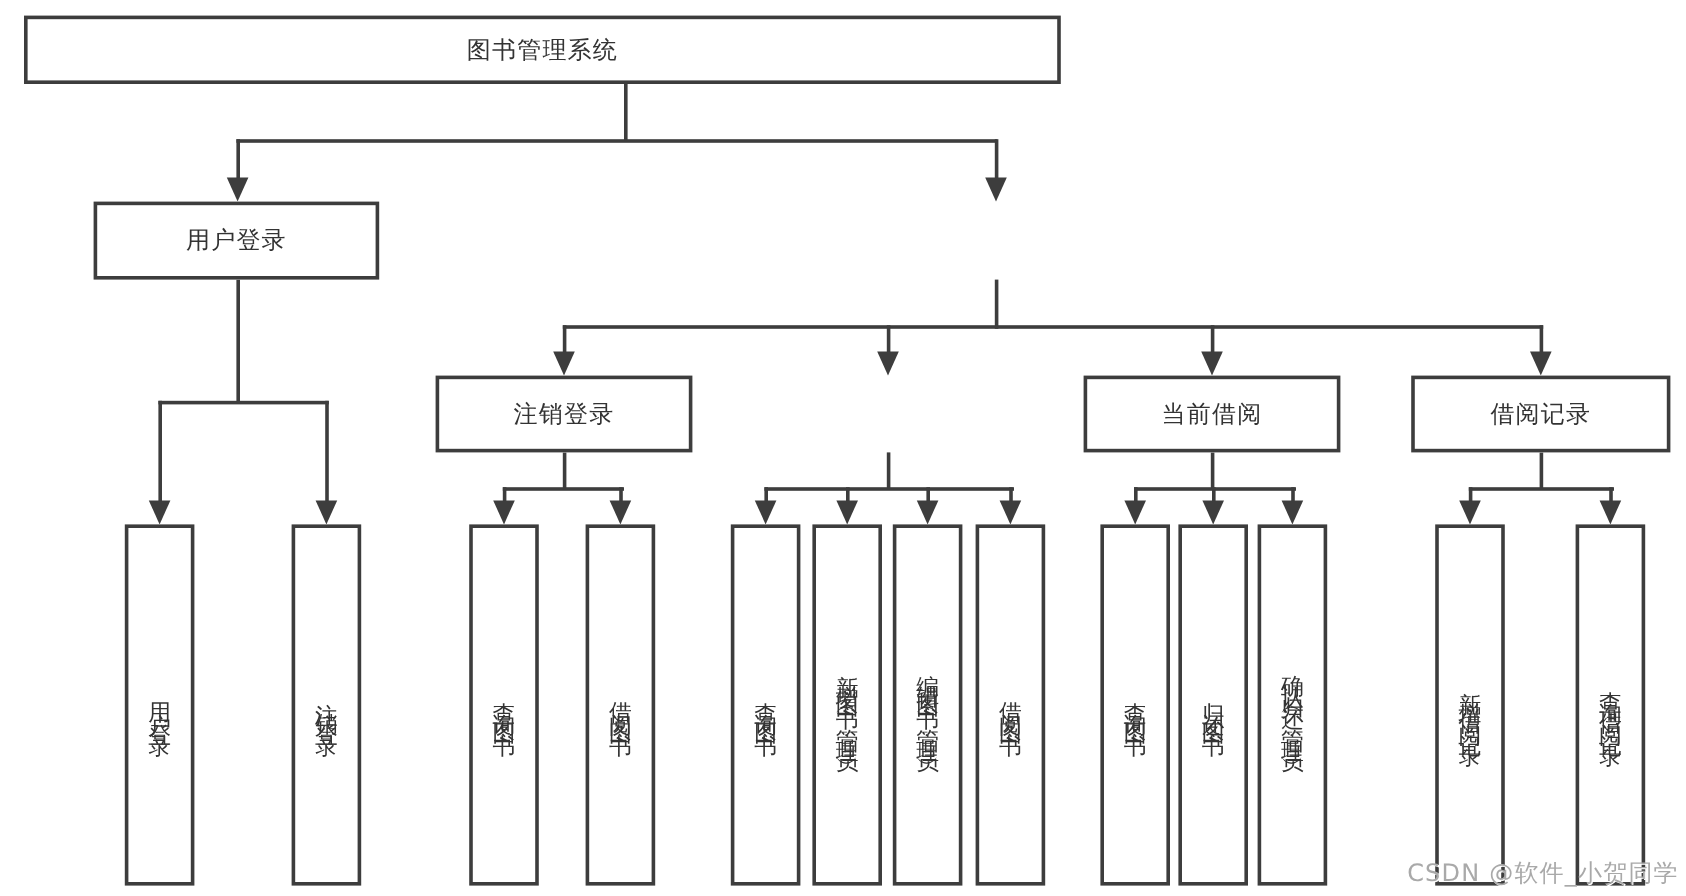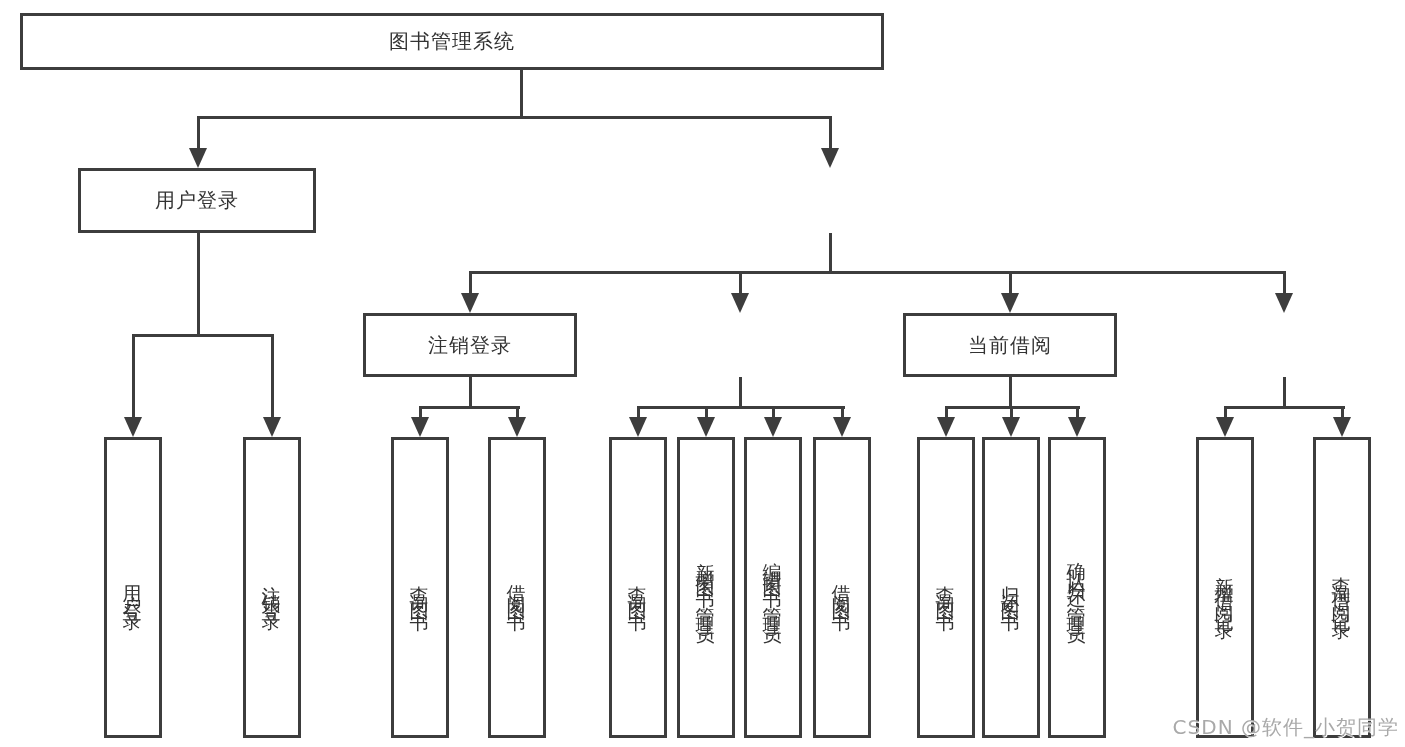--- a/index.html
+++ b/index.html
@@ -112,20 +112,23 @@
   <div class="arrow" style="left:1001px; top:293px;"></div>
   <div class="vline" style="left:1283px; top:271px; height:23px;"></div>
   <div class="arrow" style="left:1275px; top:293px;"></div>
 
   <div class="node" style="left:363px; top:313px; width:214px; height:64px;">
     <span>注销登录</span>
   </div>
   <div class="node" style="left:903px; top:313px; width:214px; height:64px;">
     <span>当前借阅</span>
   </div>
+  <div class="node" style="left:1176px; top:313px; width:216px; height:64px;">
+    <span>借阅记录</span>
+  </div>
 
   <div class="vline" style="left:469px; top:377px; height:31px;"></div>
   <div class="hline" style="left:419px; top:406px; width:101px;"></div>
   <div class="vline" style="left:419px; top:406px; height:12px;"></div>
   <div class="arrow" style="left:411px; top:417px;"></div>
   <div class="vline" style="left:516px; top:406px; height:12px;"></div>
   <div class="arrow" style="left:508px; top:417px;"></div>
 
   <div class="vline" style="left:739px; top:377px; height:31px;"></div>
   <div class="hline" style="left:637px; top:406px; width:208px;"></div>

